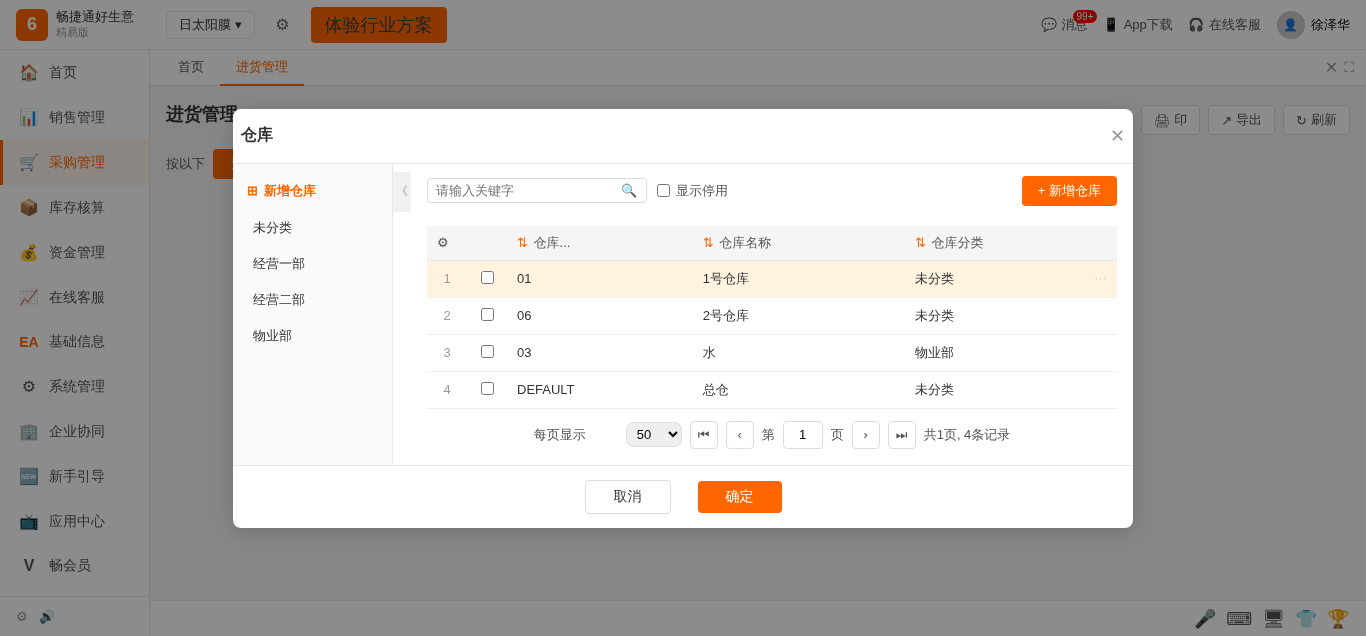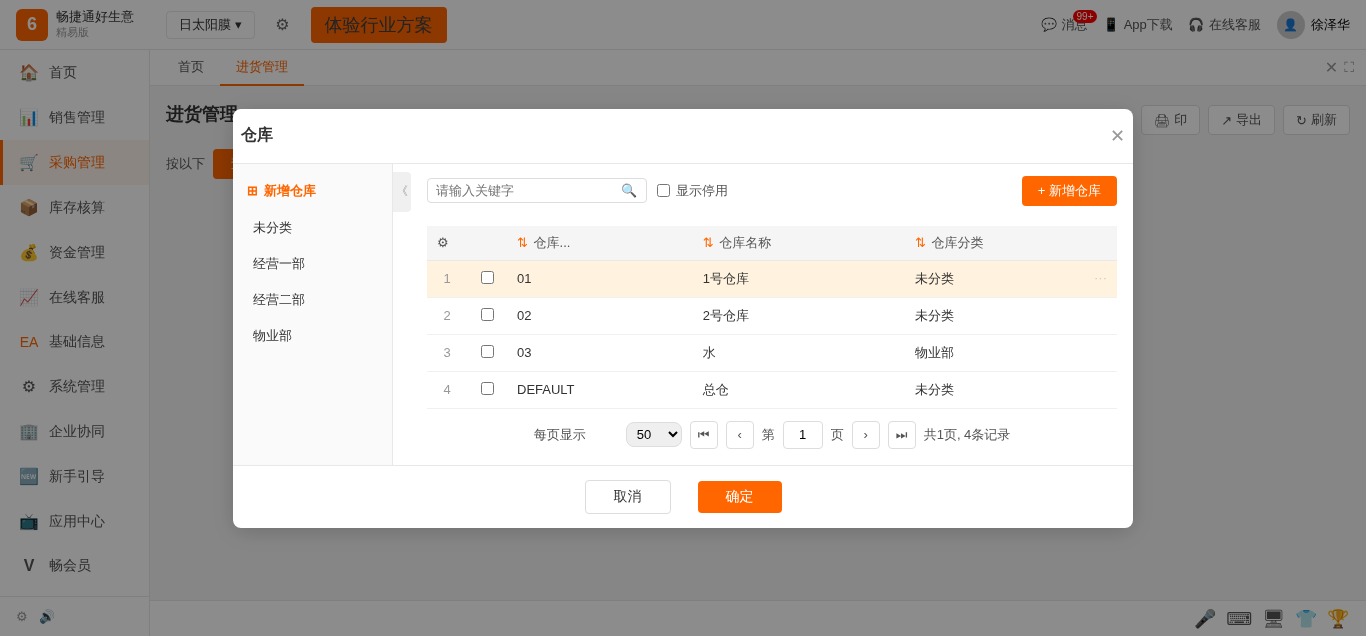--- a/index.html
+++ b/index.html
@@ -445,21 +445,21 @@
   </div>
   <div class="sidebar-item">
     <span class="sidebar-icon">💰</span>
     <span>资金管理</span>
   </div>
   <div class="sidebar-item">
     <span class="sidebar-icon">📈</span>
     <span>在线客服</span>
   </div>
   <div class="sidebar-item">
-    <span class="sidebar-icon" style="font-size:14px;font-weight:normal;color:#f60;">EA</span>
+    <span class="sidebar-icon" style="font-size:14px;font-weight:bold;color:#f60;">EA</span>
     <span>基础信息</span>
   </div>
   <div class="sidebar-item">
     <span class="sidebar-icon">⚙</span>
     <span>系统管理</span>
   </div>
   <div class="sidebar-item">
     <span class="sidebar-icon">🏢</span>
     <span>企业协同</span>
   </div>
@@ -571,21 +571,21 @@
                 <tr class="row-active">
       <td class="td-center" style="color:#999;">1</td>
       <td class="td-center"><input type="checkbox" style=""></td>
       <td>01</td>
       <td>1号仓库</td>
       <td>未分类<span style="float:right;color:#ccc;cursor:pointer;">···</span></td>
     </tr>
                 <tr>
       <td class="td-center" style="color:#999;">2</td>
       <td class="td-center"><input type="checkbox" style=""></td>
-      <td>02</td>
+      <td>06</td>
       <td>2号仓库</td>
       <td>未分类</td>
     </tr>
                 <tr>
       <td class="td-center" style="color:#999;">3</td>
       <td class="td-center"><input type="checkbox" style=""></td>
       <td>03</td>
       <td>水</td>
       <td>物业部</td>
     </tr>

